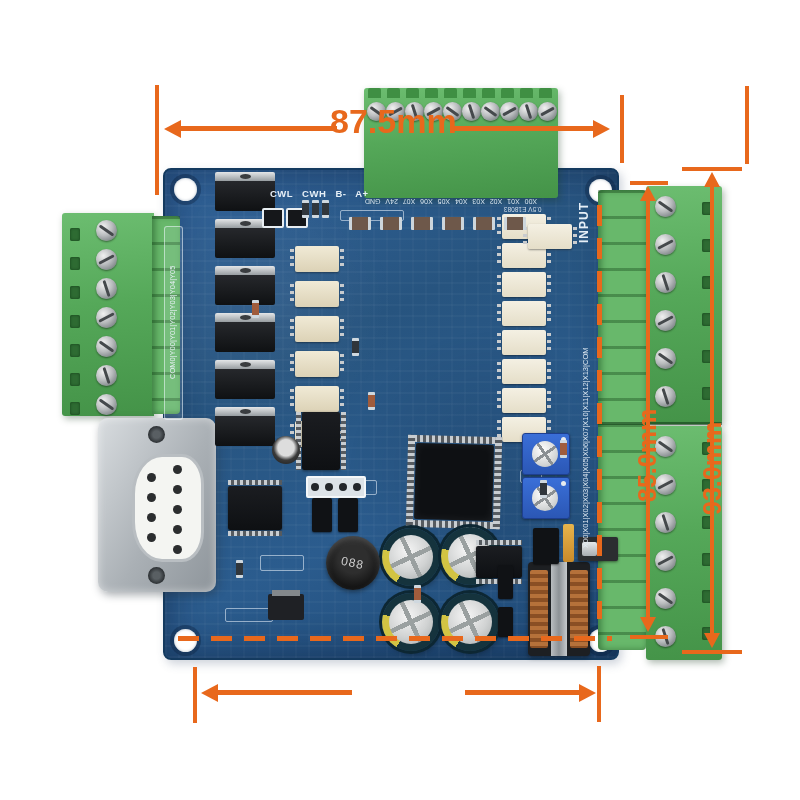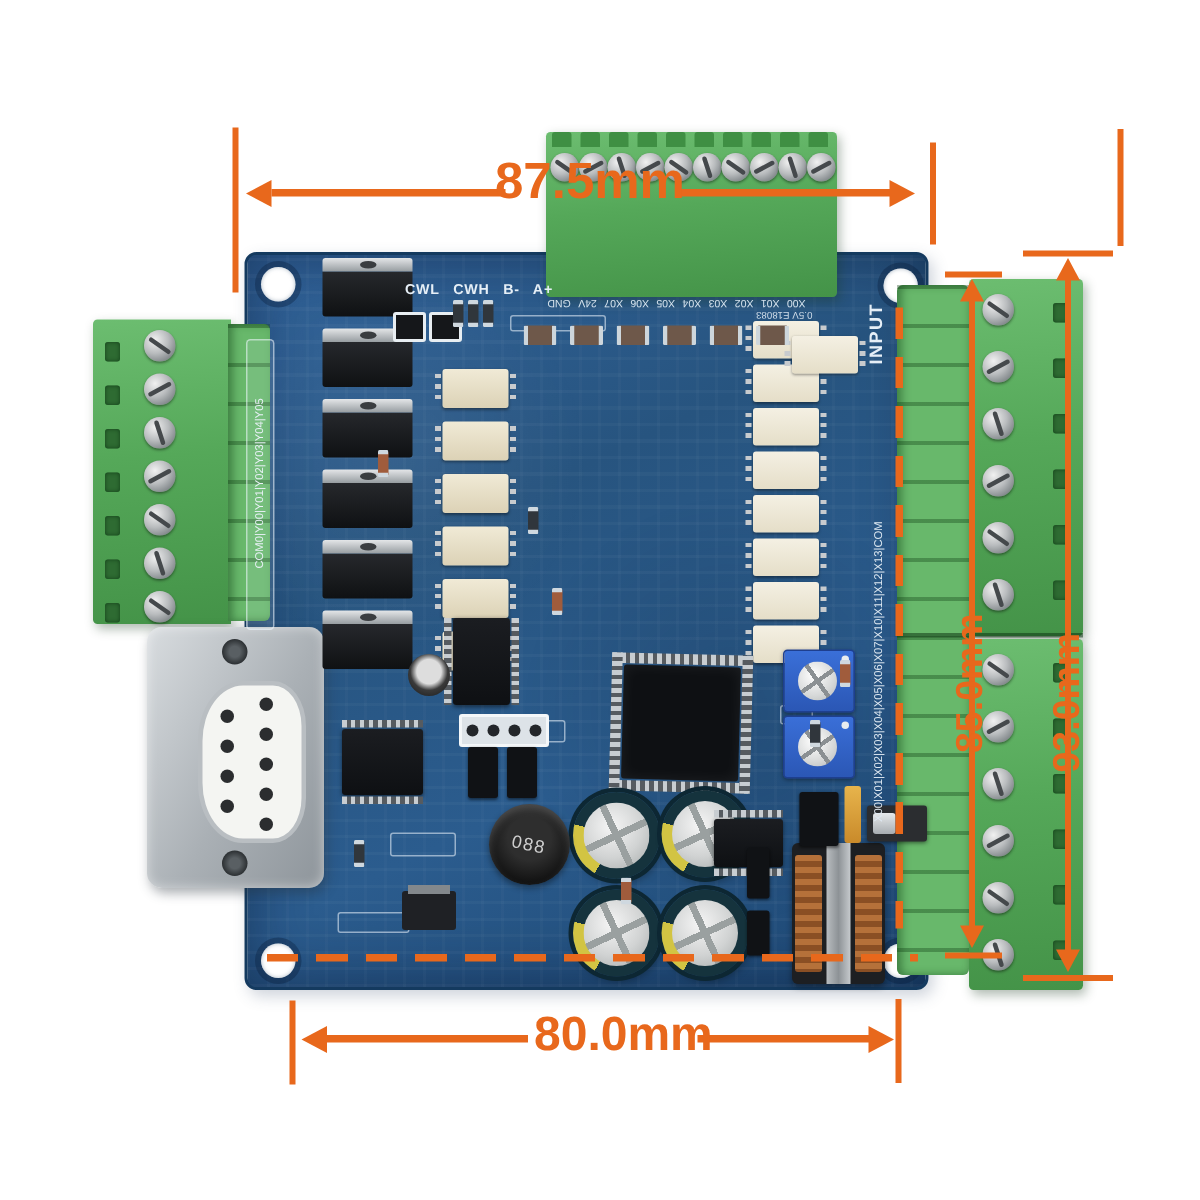--- a/index.html
+++ b/index.html
@@ -415,18 +415,17 @@
   <div class="arr u" style="left:704px;top:172px;"></div>
   <div class="arr d" style="left:704px;top:633px;"></div>
   <div class="olabel vtext" style="left:695px;top:398px;width:34px;height:140px;font-size:25px;">93.0mm</div>
 
   <div class="o" style="left:193px;top:667px;width:4px;height:56px;"></div>
   <div class="o" style="left:597px;top:666px;width:4px;height:56px;"></div>
   <div class="o" style="left:216px;top:690px;width:136px;height:5px;"></div>
   <div class="o" style="left:465px;top:690px;width:116px;height:5px;"></div>
   <div class="arr l" style="left:201px;top:684px;"></div>
   <div class="arr r" style="left:579px;top:684px;"></div>
-  <div class="olabel" style="left:356px;top:671px;font-size:32px;">80.0mm</div>
 
   <div class="odash-h"></div>
   <div class="odash-v"></div>
 
 </div>
 
 </body></html>

